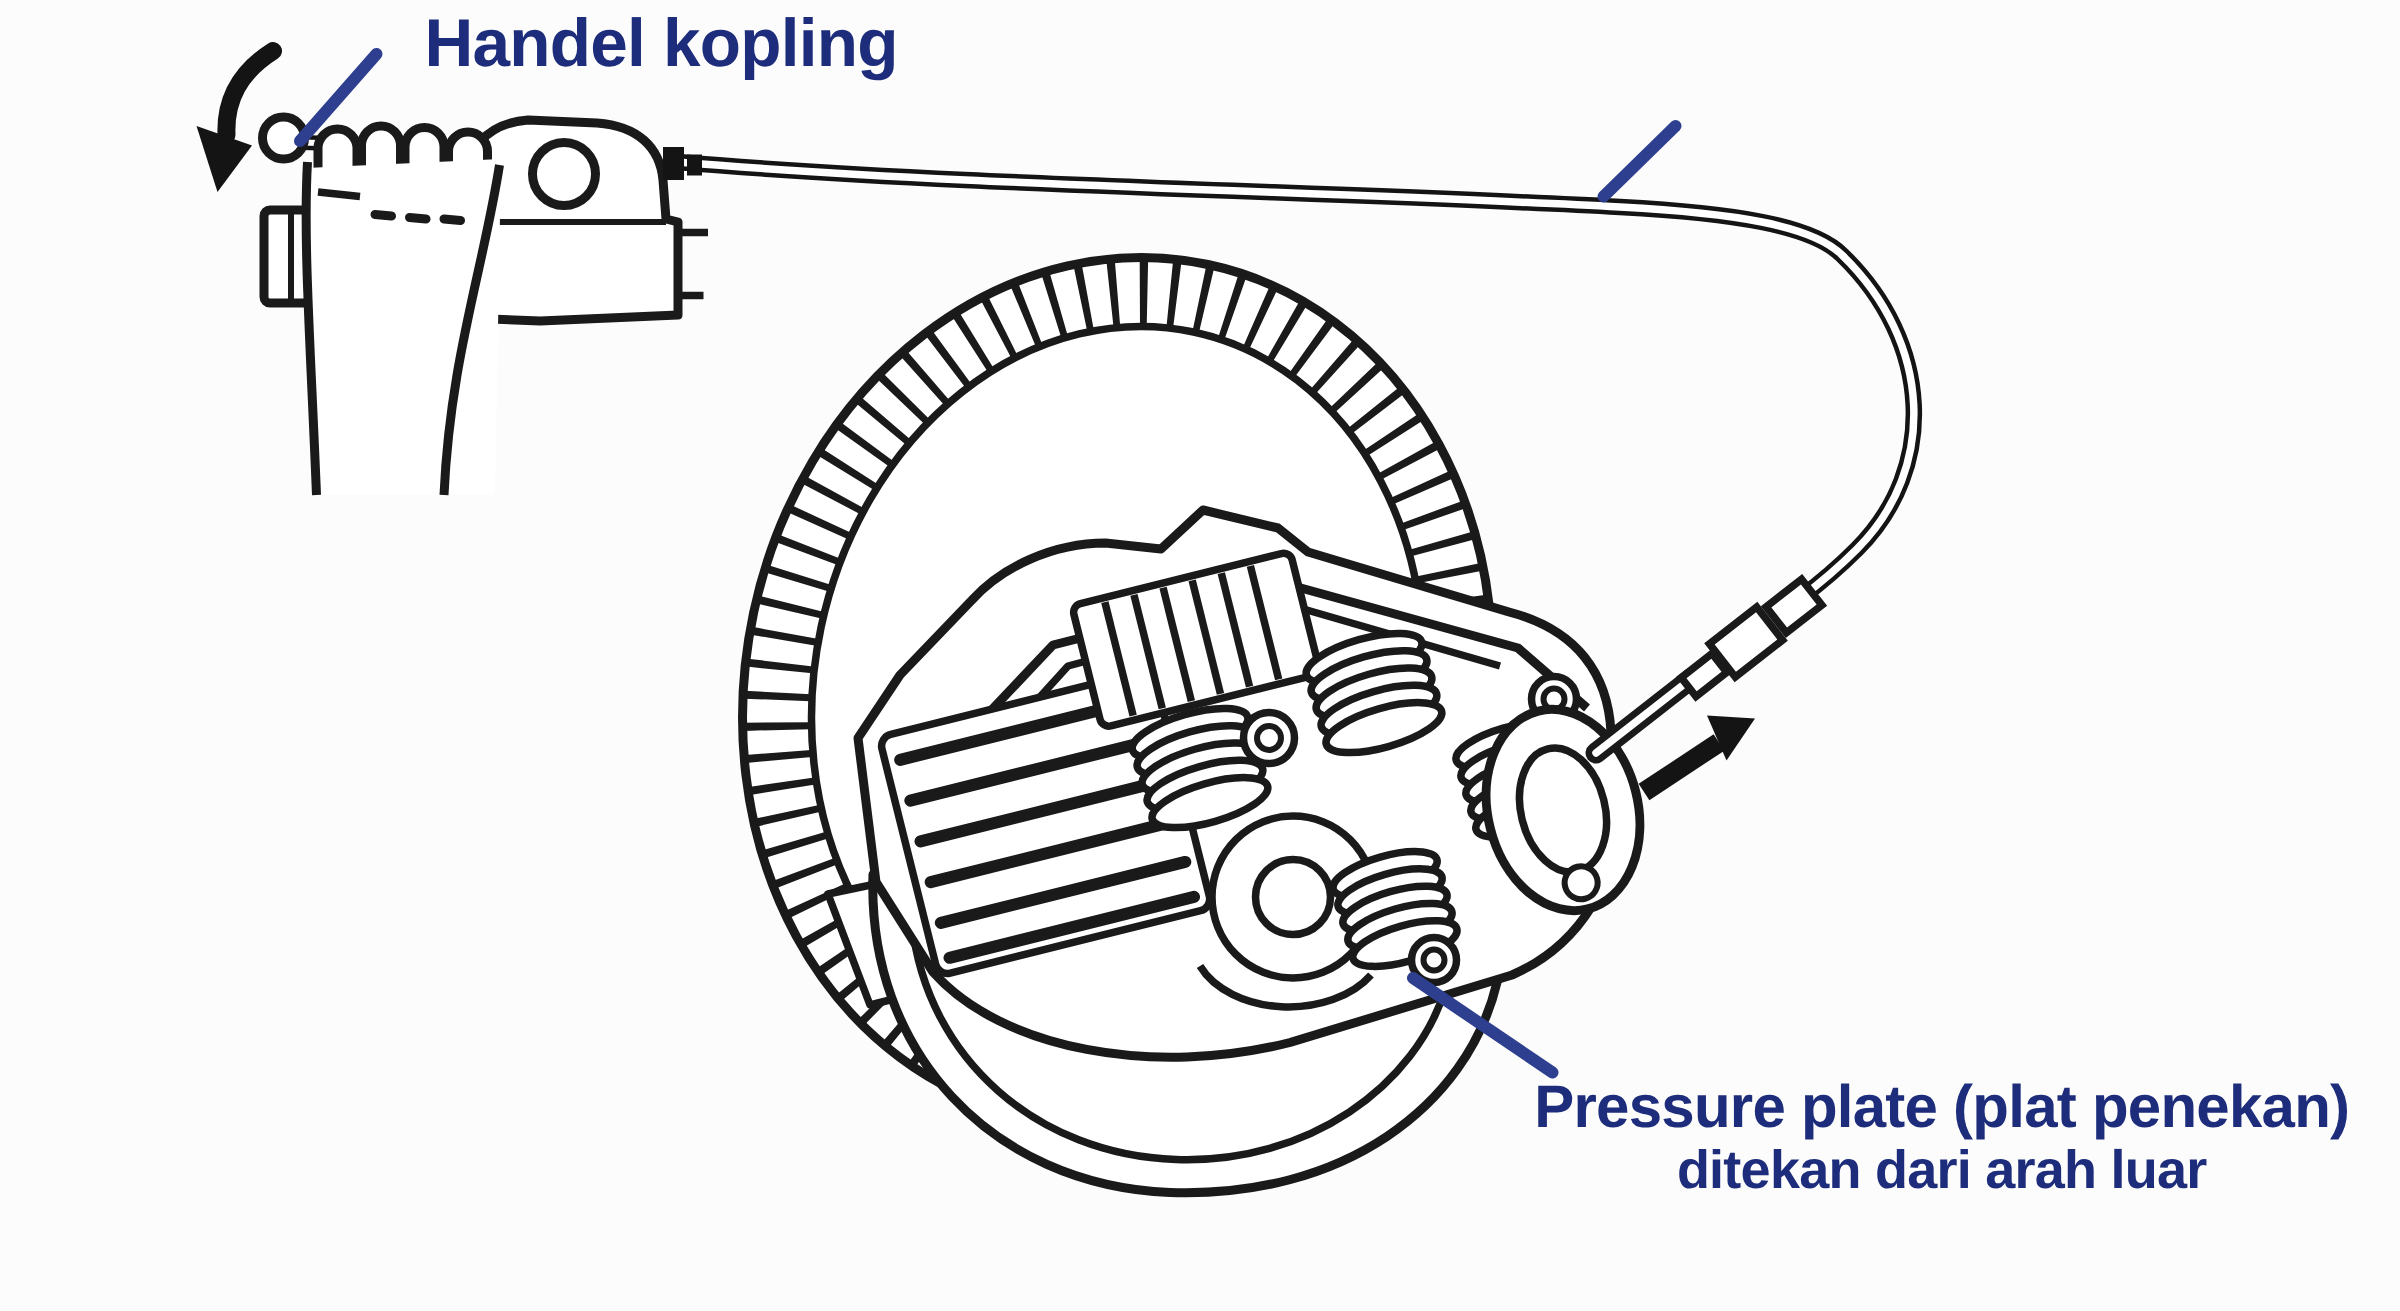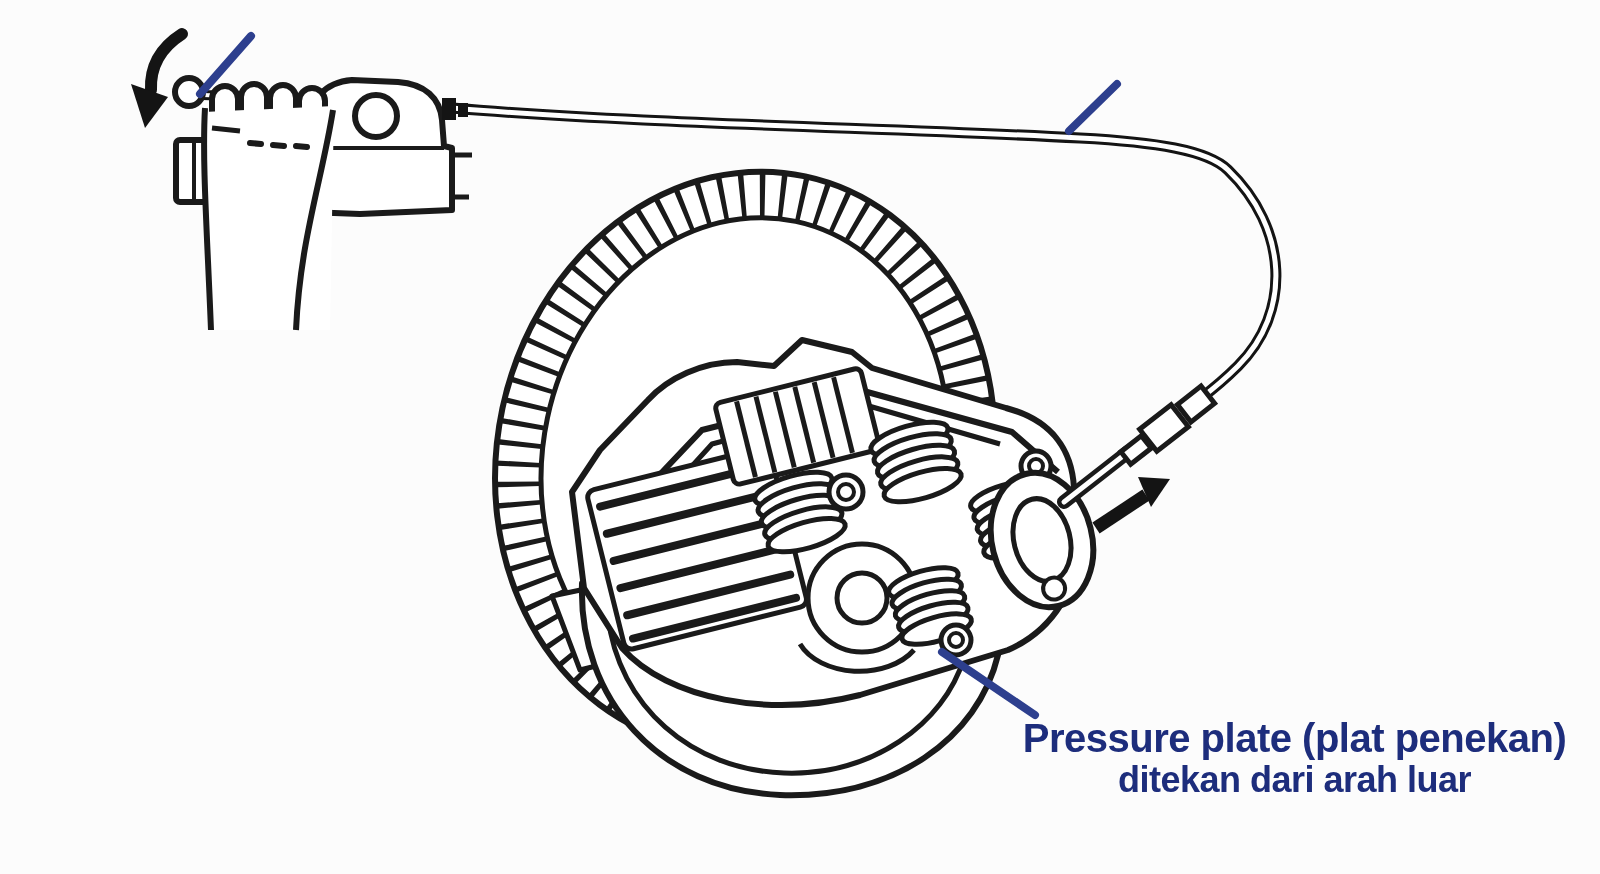--- a/index.html
+++ b/index.html
@@ -191,18 +191,19 @@
     <polygon points="131,84 168,97 145,128" fill="#141414"></polygon>
   </g>
 
   <g stroke="#2d3f8e" stroke-width="8" stroke-linecap="round">
     <line x1="251" y1="36" x2="200" y2="94"></line>
     <line x1="1117" y1="84" x2="1069" y2="131"></line>
     <line x1="942" y1="652" x2="1035" y2="715"></line>
   </g>
 </svg>
 
+<div class="lbl lbl-handel">Handel kopling</div>
 <div class="lbl lbl-pressure">
   <div class="l1">Pressure plate (plat penekan)</div>
   <div class="l2">ditekan dari arah luar</div>
 </div>
 
 </div>
 
 </body></html>

